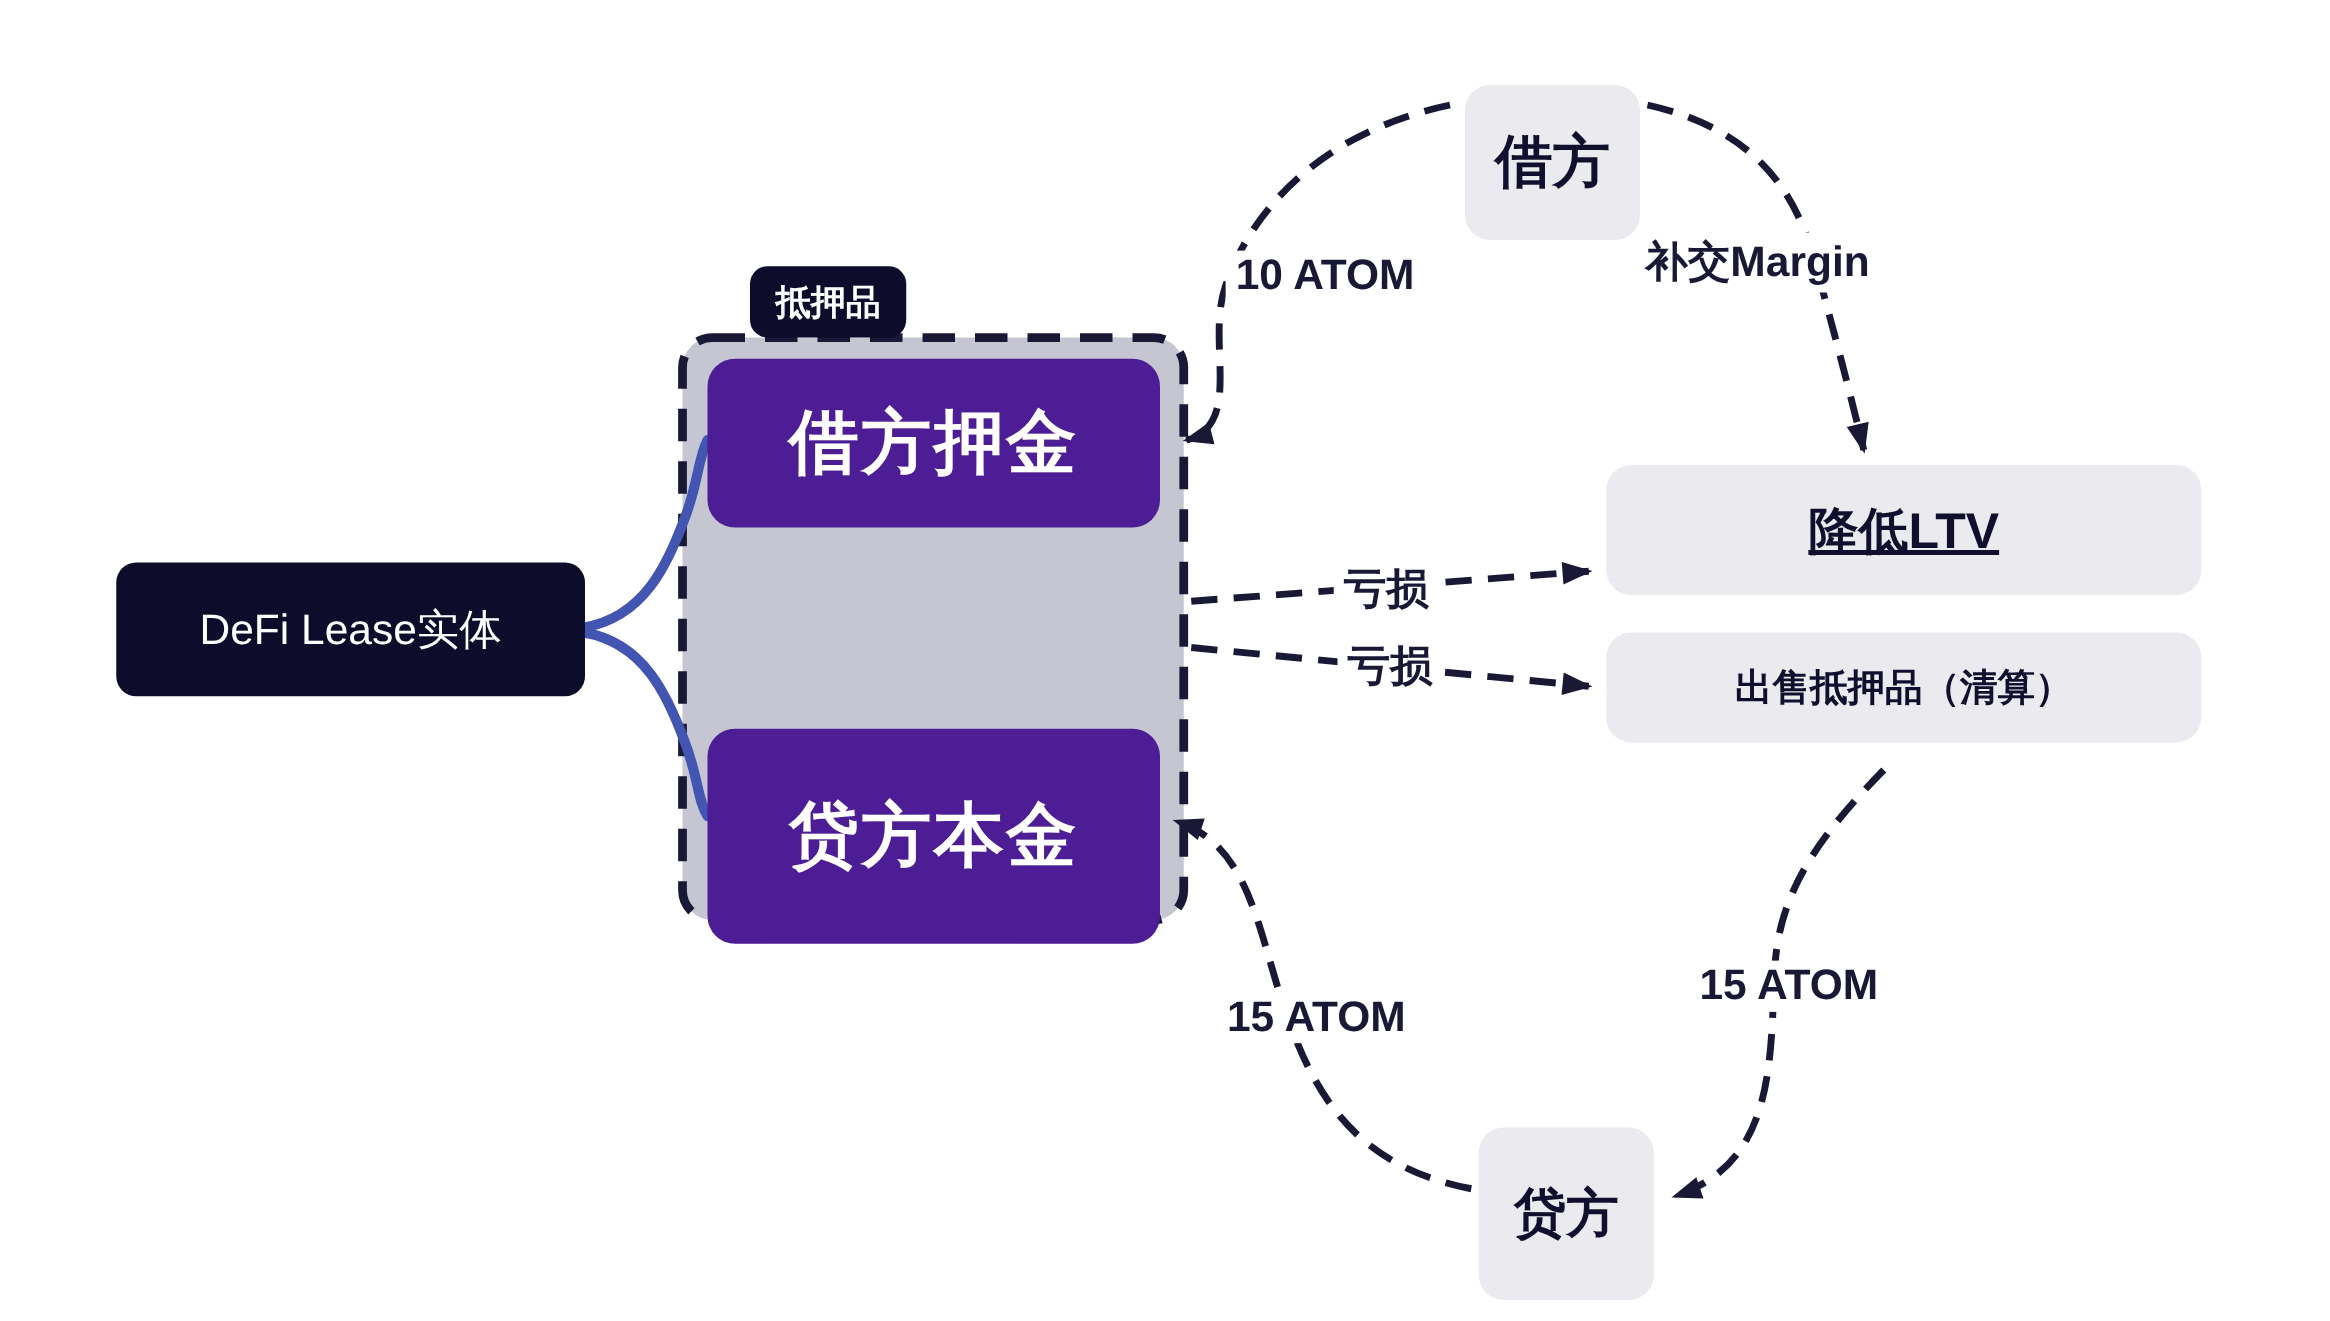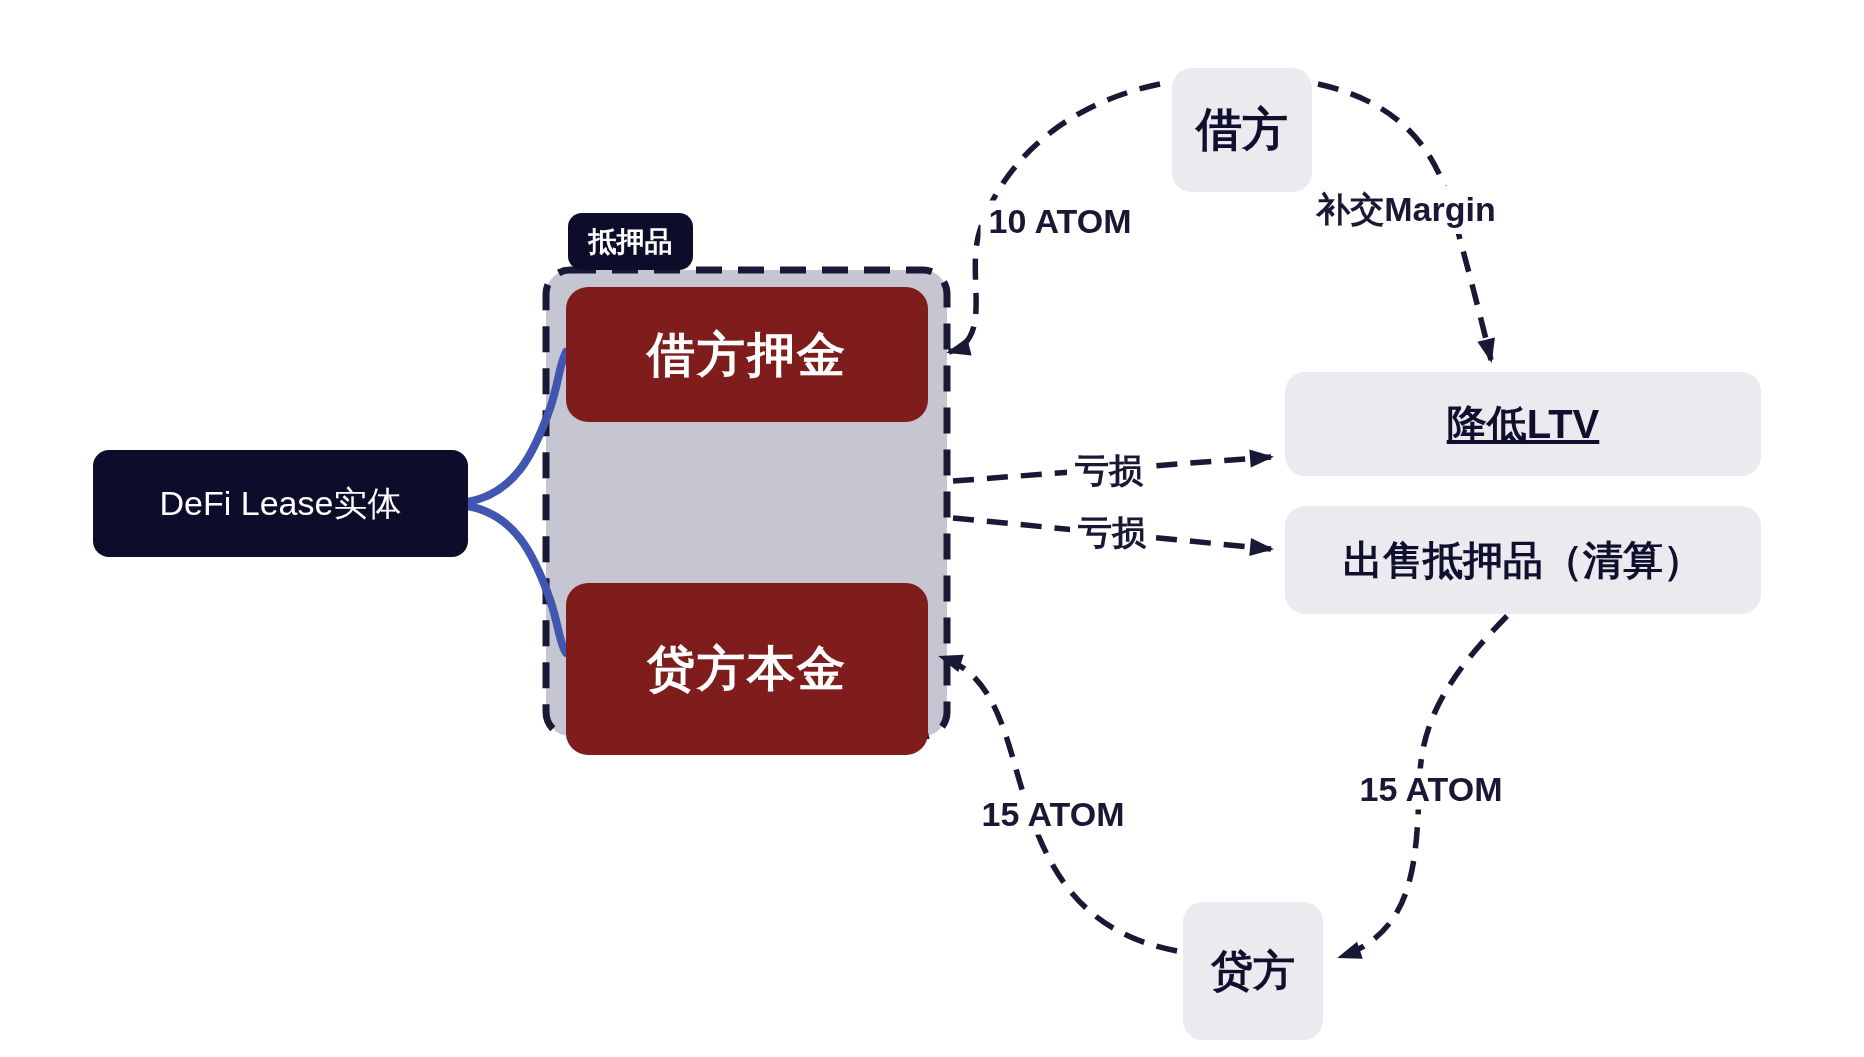--- a/index.html
+++ b/index.html
@@ -17,42 +17,42 @@
     display:flex;align-items:center;justify-content:center;
     box-sizing:border-box;
     text-align:center;
   }
   .entity{
     left:93px;top:450px;width:375px;height:107px;
     background:#0d0d2b;border-radius:16px;
     color:#ffffff;font-size:34px;font-weight:normal;
   }
   .tag{
-    left:568px;top:213px;width:125px;height:57px;
+    left:600px;top:213px;width:125px;height:57px;
     background:#0d0d2b;border-radius:14px;
     color:#ffffff;font-size:28px;font-weight:600;
     z-index:3;
   }
   .inner-box{
-    background:#7f1d1d;border-radius:22px;
-    color:#ffffff;font-size:48px;font-weight:bold;
+    background:#4c1d95;border-radius:22px;
+    color:#ffffff;font-size:56px;font-weight:bold;
     letter-spacing:2px;
     z-index:2;
   }
   .deposit{left:566px;top:287px;width:362px;height:135px;}
   .principal{left:566px;top:583px;width:362px;height:172px;}
   .light-box{
     background:#eaeaef;border-radius:20px;
     color:#10102e;font-weight:bold;
     z-index:2;
   }
   .borrower{left:1172px;top:33px;width:140px;height:124px;font-size:46px;margin-top:35px;}
   .lender{left:1183px;top:902px;width:140px;height:138px;font-size:42px;}
   .ltv{left:1285px;top:372px;width:476px;height:104px;font-size:40px;text-decoration:underline;}
-  .sell{left:1285px;top:506px;width:476px;height:108px;font-size:40px;}
+  .sell{left:1285px;top:506px;width:476px;height:88px;font-size:30px;}
 
   .edge-label{
     position:absolute;
     transform:translate(-50%,-50%);
     background:#ffffff;
     color:#191936;
     font-size:34px;font-weight:700;
     padding:1px 8px;white-space:nowrap;
     z-index:2;
   }

